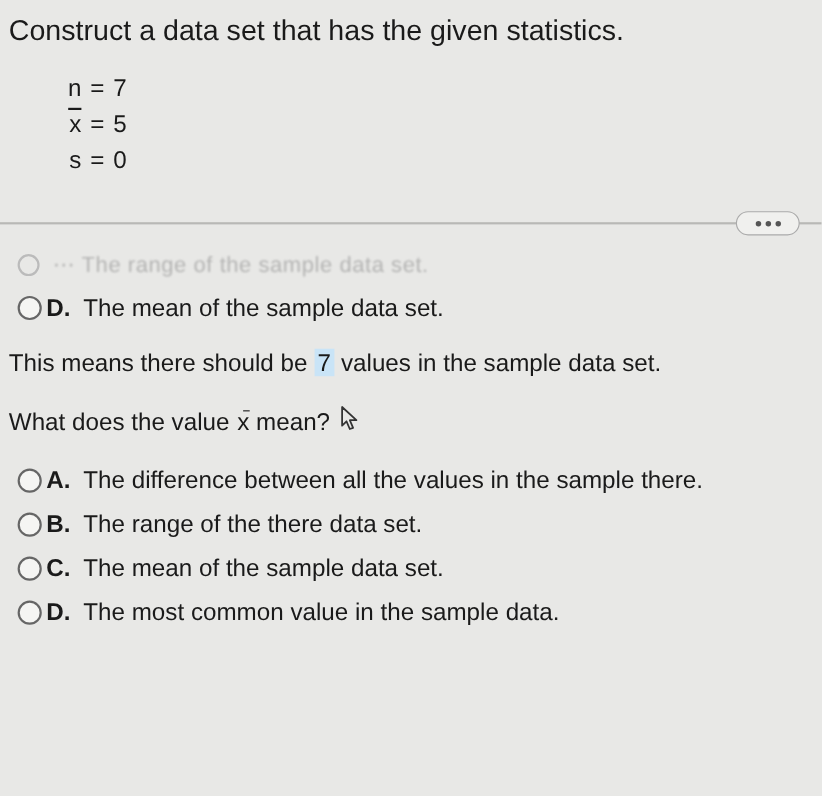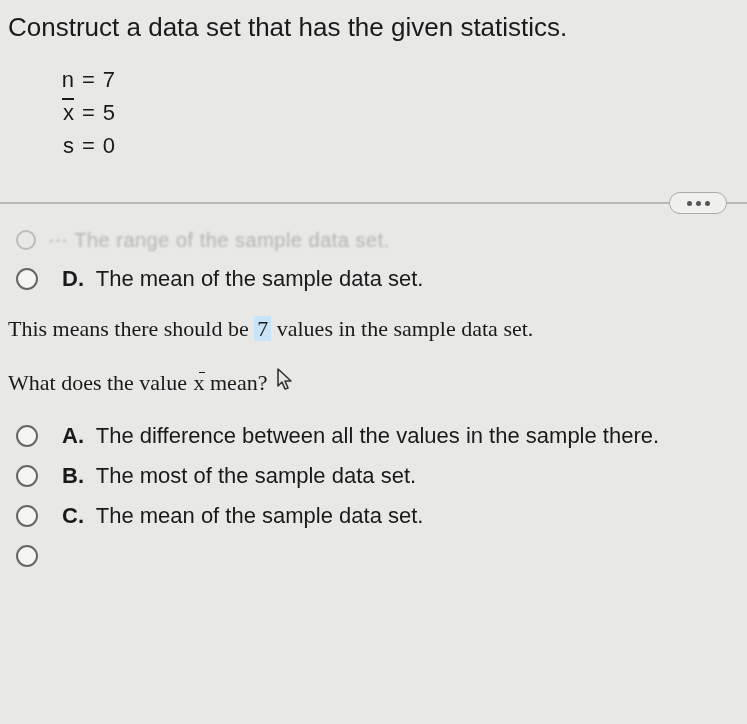--- a/index.html
+++ b/index.html
@@ -76,49 +76,47 @@
       letter-spacing: 0.5px;
     }
     .cutoff-radio {
       width: 20px; height: 20px; border-radius: 50%;
       border: 2px solid #bbb; background: transparent;
     }
     .garbled { white-space: nowrap; overflow: hidden; }
     .option-row {
       display: flex;
       align-items: flex-start;
-      gap: 24px;
+      gap: 4px;
       margin: 0 0 22px 8px;
       font-size: 22px;
     }
     .radio {
       width: 22px; height: 22px; border-radius: 50%;
       border: 2px solid #666; background: #f5f5f3;
       flex-shrink: 0;
       margin-top: 2px;
       cursor: pointer;
     }
     .opt-letter { font-weight: bold; margin-right: 6px; }
     .prose {
       font-size: 22px;
       margin: 10px 8px 22px 0;
       line-height: 1.4;
-      font-family: Liberation Serif, serif;
     }
     .highlight {
       background: #c9e4f7;
       padding: 0 3px;
     }
     .question2 {
       font-size: 22px;
       margin: 0 8px 24px 0;
       display: flex;
       align-items: center;
       gap: 8px;
-      font-family: Liberation Serif, serif;
     }
     .cursor-icon {
       display: inline-block;
     }
     .options-group .option-row { margin-bottom: 14px; }
   </style>
 </head>
 <body>
 
 <div class="instruction">Construct a data set that has the given statistics.</div>
@@ -183,26 +181,30 @@
     <div class="radio"></div>
     <div>
       <span class="opt-letter">A.</span>
       <span>The difference between all the values in the sample there.</span>
     </div>
   </div>
   <div class="option-row">
     <div class="radio"></div>
     <div>
       <span class="opt-letter">B.</span>
-      <span>The most of the sample data set.</span>
+      <span>The range of the there data set.</span>
     </div>
   </div>
   <div class="option-row">
     <div class="radio"></div>
     <div>
       <span class="opt-letter">C.</span>
       <span>The mean of the sample data set.</span>
     </div>
   </div>
   <div class="option-row">
     <div class="radio"></div>
+    <div>
+      <span class="opt-letter">D.</span>
+      <span>The most common value in the sample data.</span>
+    </div>
   </div>
 </div>
 
 </body></html>

